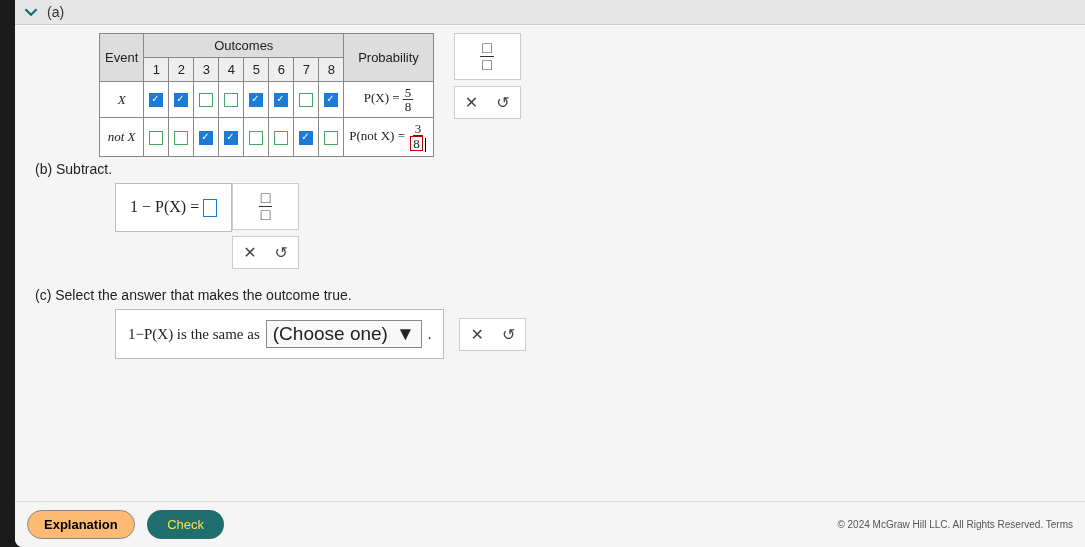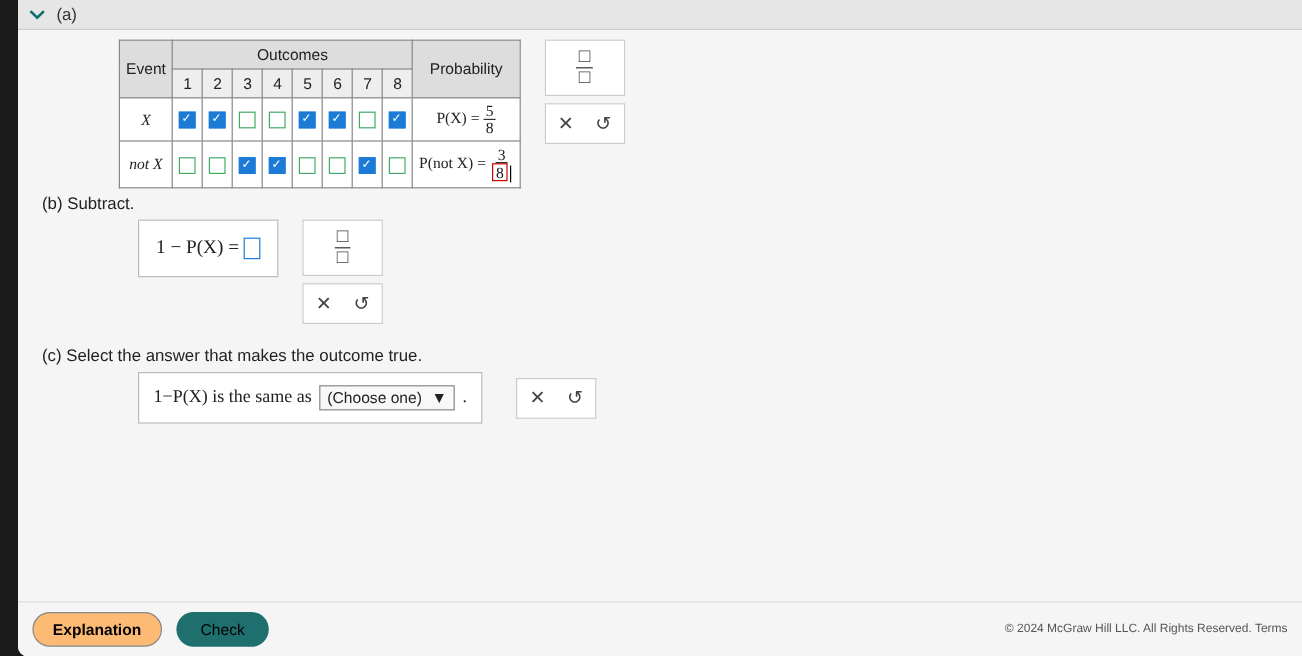--- a/index.html
+++ b/index.html
@@ -89,29 +89,29 @@
   }
   .empty-box { display:inline-block; width:14px; height:18px; border:1px solid #1c7bd6; vertical-align:middle;}
   .c-block { margin-left: 80px; }
   .sentence-box {
     border: 1px solid #bbb; background: #fff; padding: 10px 12px;
     display: inline-flex; gap: 6px; align-items: center;
     font-family:'Times New Roman', serif; font-size: 15px;
   }
   .dropdown {
     border: 1px solid #888; padding: 2px 6px; font-family: Arial,sans-serif;
-    font-size: 13px; display: inline-flex; gap: 8px; align-items: center; background: #f8f8f8;
+    font-size: 19px; display: inline-flex; gap: 8px; align-items: center; background: #f8f8f8;
   }
   .footer-bar {
     position: absolute; left: 0; right: 0; bottom: 0;
     display: flex; align-items: center; justify-content: space-between;
     padding: 8px 12px; background: #f5f5f5; border-top: 1px solid #ddd;
   }
   .btn-exp { border: 1px solid #888; border-radius: 18px; padding: 6px 16px; background: #fdba74; font-size: 13px; font-weight: bold; }
-  .btn-check { border: none; border-radius: 18px; padding: 7px 20px; background: #1f6f6f; color: #000000; font-size: 13px; margin-left: 8px;}
+  .btn-check { border: none; border-radius: 18px; padding: 7px 20px; background: #1f6f6f; color: #fde047; font-size: 13px; margin-left: 8px;}
   .copyright { font-size: 10px; color: #555; }
   .underline { text-decoration: underline dotted; }
 </style>
 </head>
 <body>
 
 <div class="app-frame">
 
   <div class="part-header">
     <span class="chevron">
@@ -185,40 +185,40 @@
             </span>
         </div>
         <div class="tool-box">
           <span class="tool-btn">✕</span>
           <span class="tool-btn">↺</span>
         </div>
       </div>
     </div>
 
     <div class="section-label">(b)  Subtract.</div>
-    <div style="display:flex; gap:20px; align-items:flex-start;">
+    <div style="display:flex; align-items:flex-start;">
       <div class="sub-box">
         <span>1 − P(X) = </span><span class="empty-box"></span>
       </div>
       <div class="tool-row">
         <div class="tool-box">
           <span class="frac tool-btn">
               <span class="n">□</span>
               <span class="d">□</span>
             </span>
         </div>
         <div class="tool-box">
           <span class="tool-btn">✕</span>
           <span class="tool-btn">↺</span>
         </div>
       </div>
     </div>
 
     <div class="section-label" style="margin-top:18px;">(c)  Select the answer that makes the outcome true.</div>
-    <div class="c-block" style="display:flex; gap:28px; align-items:center;">
+    <div class="c-block" style="display:flex; gap:15px; align-items:center;">
       <div class="sentence-box">
         <span>1−P(X) is the same as </span>
         <span class="dropdown">
           <span>(Choose one)</span>
           <span>▼</span>
         </span>
         <span>.</span>
       </div>
       <div class="tool-box">
         <span class="tool-btn">✕</span>

